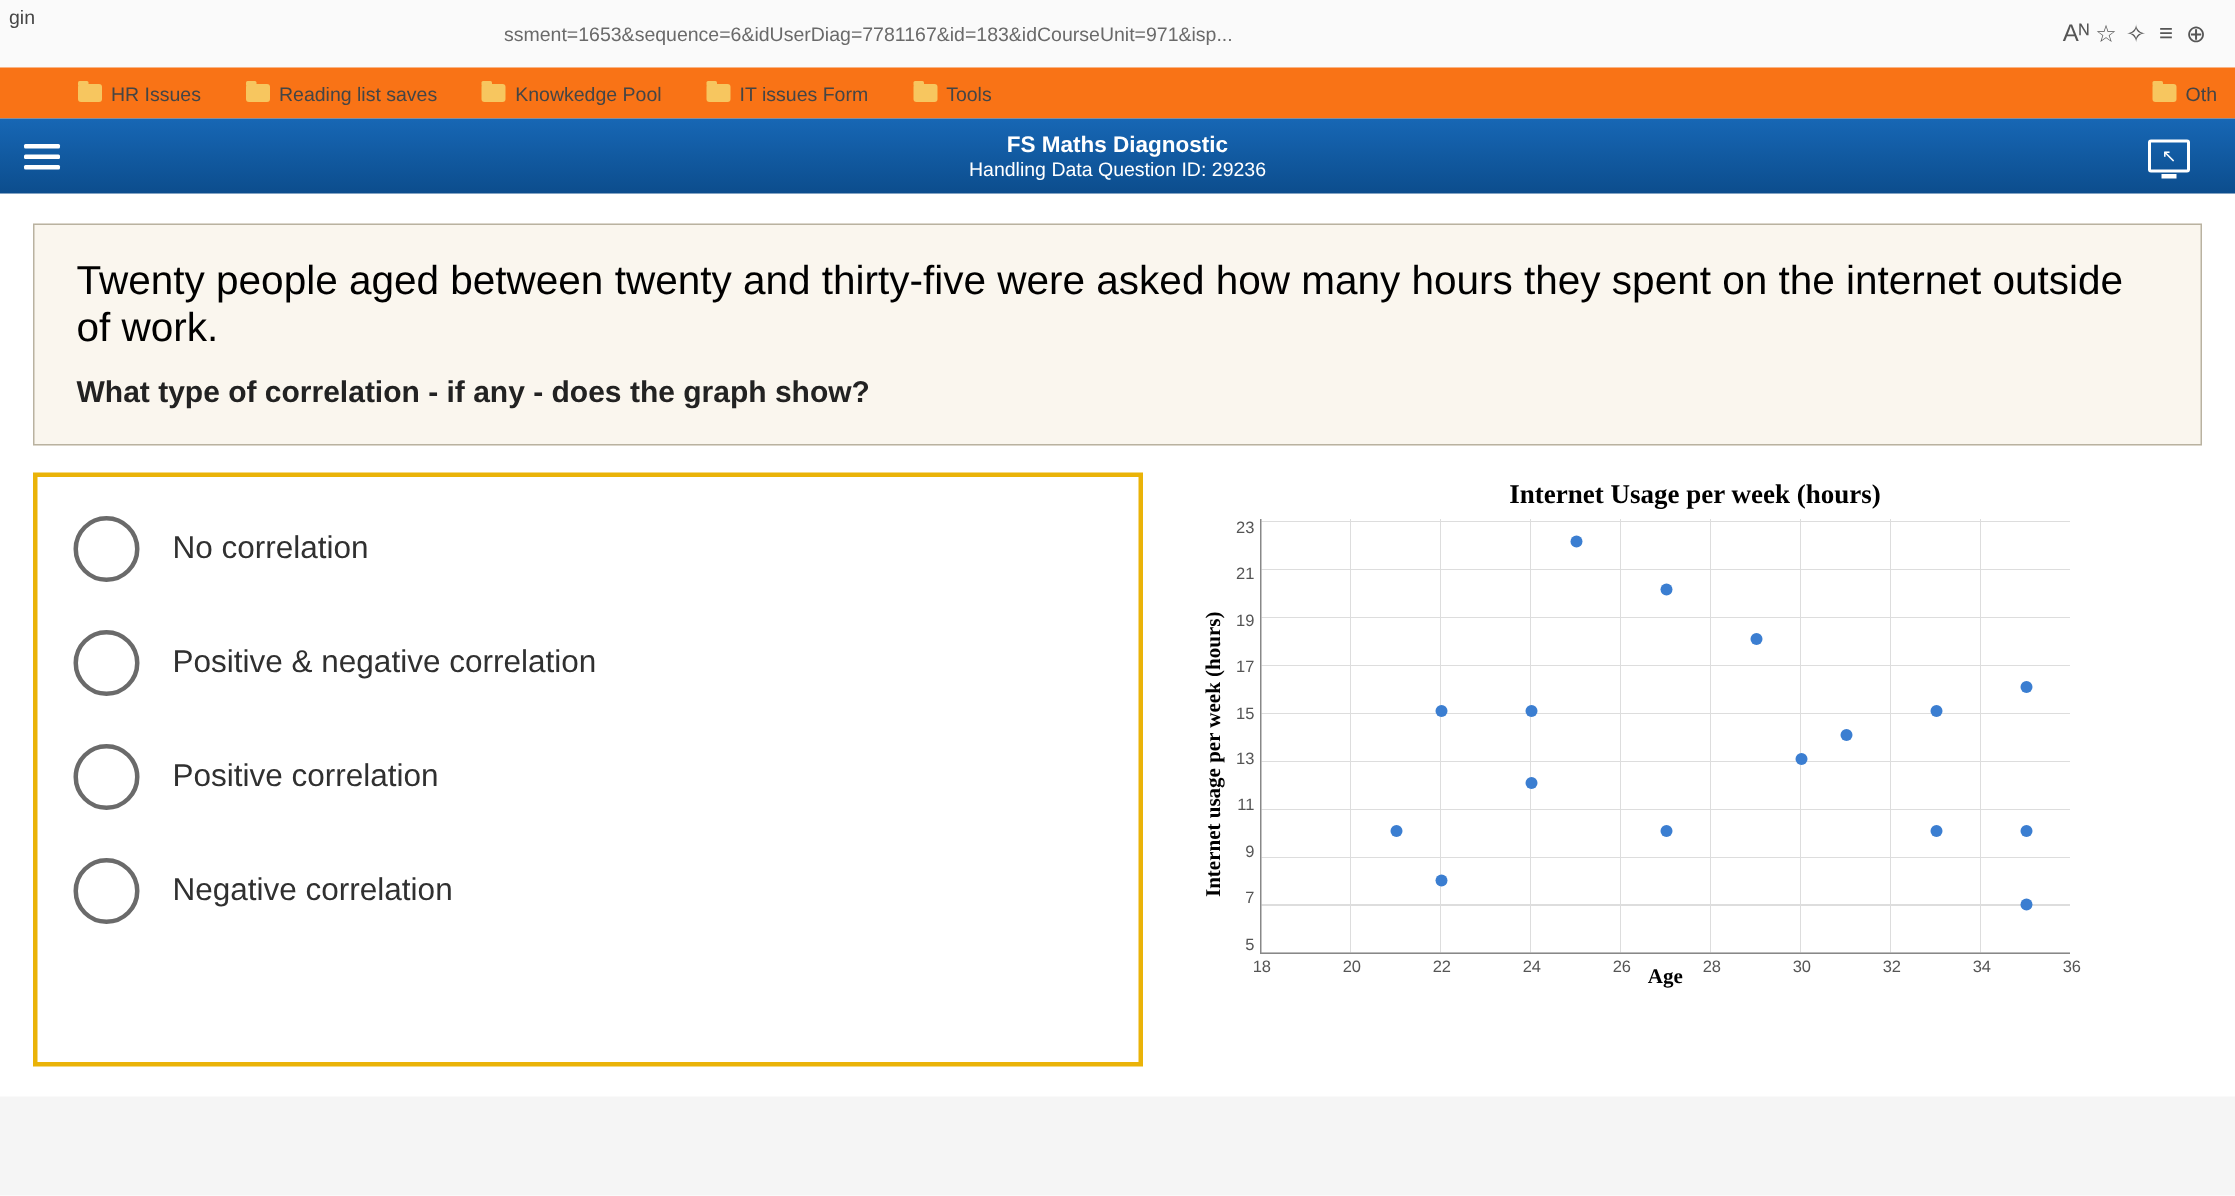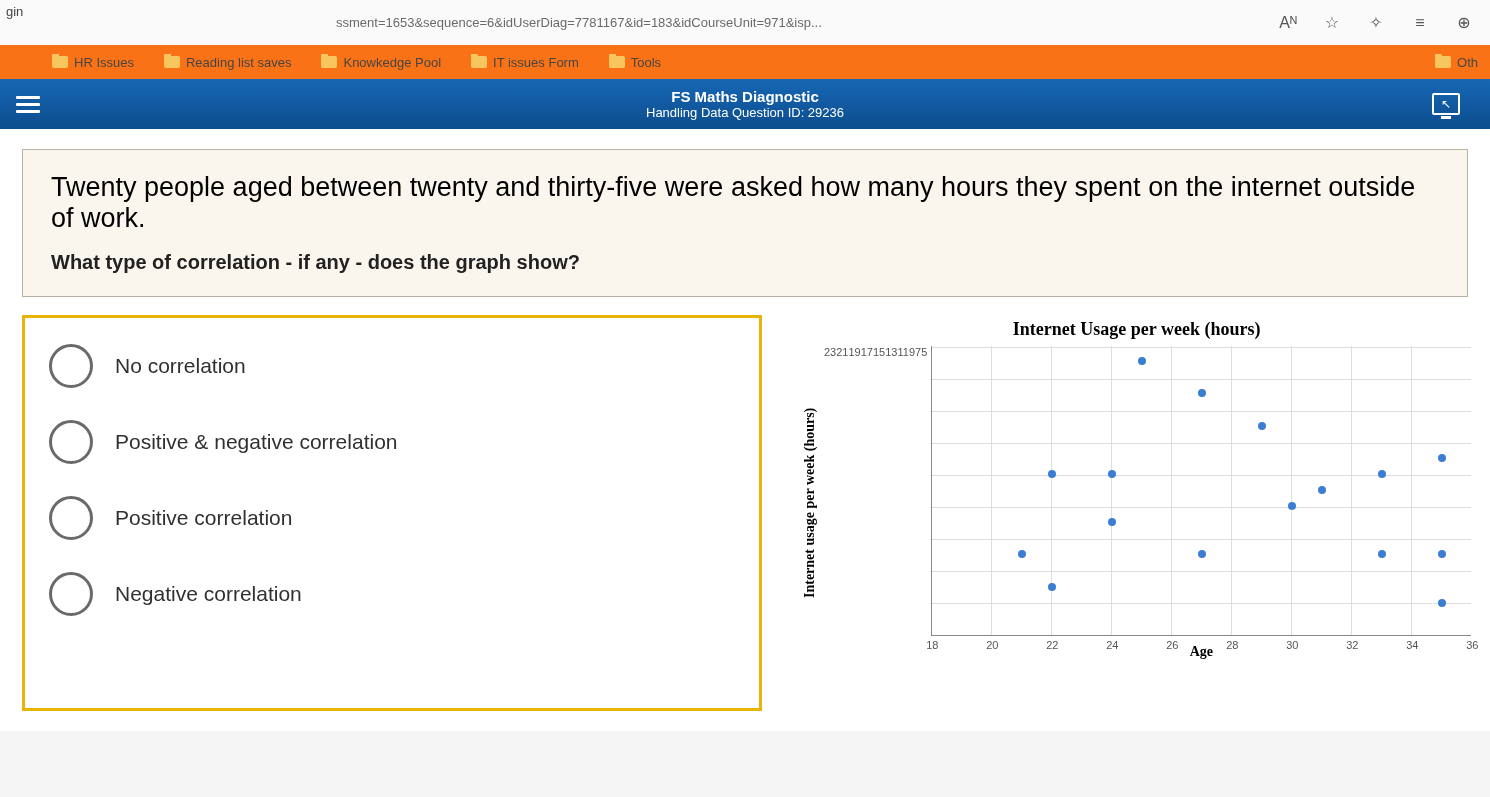--- a/index.html
+++ b/index.html
@@ -1,19 +1,19 @@
 <!DOCTYPE html>
 <html><head>
 <meta charset="utf-8">
 <style>
 * { margin: 0; padding: 0; box-sizing: border-box; }
 body { font-family: Arial, Helvetica, sans-serif; background: #f5f5f5; width: 1490px; height: 797px; overflow: hidden; }
 .browser-top { height: 45px; background: #fafafa; display: flex; align-items: center; padding: 0 16px; gap: 8px; }
 .url-fragment { color: #6a6a6a; font-size: 13px; flex: 0 0 auto; margin-left: 320px; }
-.browser-icons { margin-left: auto; display: flex; gap: 24px; align-items: center; color: #555; }
+.browser-icons { margin-left: auto; display: flex; align-items: center; color: #555; }
 .bicon { width: 20px; height: 20px; display: inline-flex; align-items: center; justify-content: center; font-size: 16px; }
 .bookmarks { height: 34px; background: #f97316; display: flex; align-items: center; padding-left: 0; gap: 30px; font-size: 13px; color: #454545; }
 .bm { display: flex; align-items: center; gap: 6px; cursor: pointer; }
 .bm .folder { width: 16px; height: 12px; background: #f7c65f; border-radius: 2px; position: relative; }
 .bm .folder::before { content: ""; position: absolute; top: -2px; left: 0; width: 7px; height: 3px; background: #f7c65f; border-radius: 1px 1px 0 0; }
 .bm-right { margin-left: auto; margin-right: 12px; }
 .bm-right .folder { background: #f7c65f; }
 .app-bar { height: 50px; background: linear-gradient(#1767b5, #0c4d8d); display: flex; align-items: center; padding: 4px 12px; color: #fff; position: relative; }
 .hamburger { display: flex; flex-direction: column; gap: 4px; cursor: pointer; padding: 4px; }
 .hamburger span { width: 24px; height: 3px; background: #fff; border-radius: 1px; }
@@ -29,21 +29,21 @@
 .qprompt { font-size: 20px; font-weight: bold; color: #222; margin-top: 17px; }
 .answer-area { display: flex; gap: 10px; }
 .options-box { flex: 0 0 740px; border: 3px solid #eab308; padding: 26px 24px 60px 24px; min-height: 350px; }
 .option { display: flex; align-items: center; gap: 22px; margin-bottom: 32px; cursor: pointer; }
 .radio { width: 44px; height: 44px; border: 3px solid #6a6a6a; border-radius: 50%; flex: 0 0 44px; }
 .option-label { font-size: 21px; color: #303030; }
 .chart-area { flex: 1; padding: 4px 10px 4px 30px; position: relative; }
 .chart-title { text-align: center; font-family: Georgia, 'Times New Roman', serif; font-weight: bold; font-size: 18px; margin-bottom: 6px; }
 .plot-wrap { display: flex; }
 .ylabel { writing-mode: vertical-rl; transform: rotate(180deg); font-family: Georgia, serif; font-weight: bold; font-size: 14px; text-align: center; margin-right: 6px; }
-.ytick-col { display: flex; flex-direction: row; justify-content: space-between; font-size: 11px; color: #555; text-align: right; padding-right: 4px; height: 290px; }
+.ytick-col { display: flex; flex-direction: column; justify-content: space-between; font-size: 11px; color: #555; text-align: right; padding-right: 4px; height: 290px; }
 .plot { position: relative; width: 540px; height: 290px; border-left: 1px solid #888; border-bottom: 1px solid #888; background:
   repeating-linear-gradient(to right, transparent 0, transparent 59px, #ddd 59px, #ddd 60px),
   repeating-linear-gradient(to top, transparent 0, transparent 31px, #ddd 31px, #ddd 32px);
 }
 .pt { position: absolute; width: 8px; height: 8px; background: #3b7ed1; border-radius: 50%; transform: translate(-50%, 50%); }
 .xlabel { text-align: center; font-family: Georgia, serif; font-weight: bold; font-size: 14px; margin-top: 8px; }
 .axes-block { display: flex; flex-direction: column; }
 .xtick-abs { position: absolute; bottom: -16px; font-size: 11px; color: #555; transform: translateX(-50%); }
 .gin { position: absolute; left: 0; top: 0; font-size: 13px; color: #454545; padding: 4px 6px; }
 </style>

